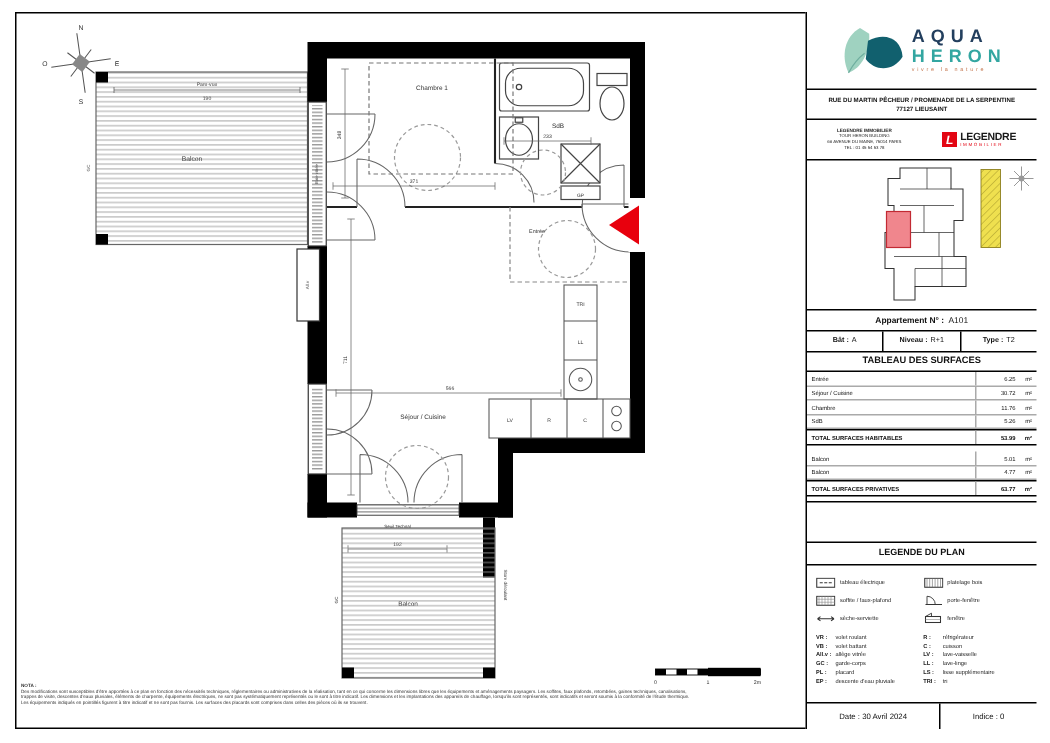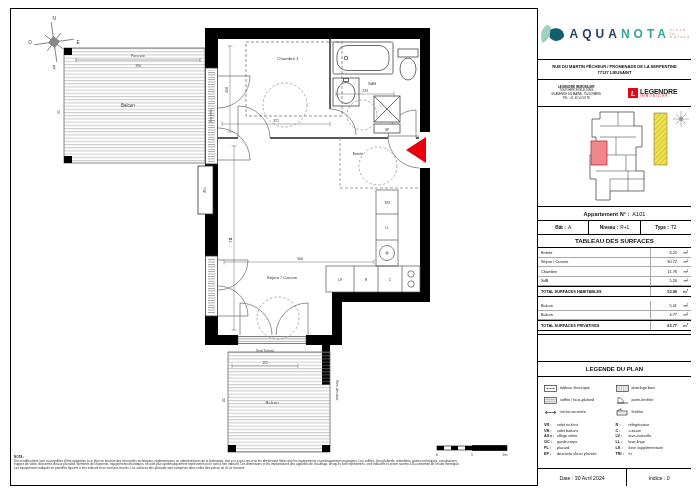--- a/index.html
+++ b/index.html
@@ -7,21 +7,21 @@
          font-family:"Liberation Sans",sans-serif;color:#111;}
   #frame{position:absolute;left:10px;top:8px;width:680px;height:478px;border:1px solid #000;box-sizing:border-box;}
   svg text{font-family:"Liberation Sans",sans-serif;}
   .plan-svg{position:absolute;left:0;top:0;width:700px;height:495px;}
 
   
   #tb{position:absolute;left:537px;top:8px;width:154px;height:478px;background:#fff;
       border-left:1px solid #000;box-sizing:border-box;display:flex;flex-direction:column;}
   .sec{border-bottom:1px solid #000;box-sizing:border-box;}
   .tb-logo{height:52px;display:flex;align-items:center;justify-content:center;gap:4px;}
-  .logo-words{display:flex;align-items:center;line-height:1;}
+  .logo-words{display:flex;flex-direction:column;align-items:flex-start;line-height:1;}
   .w-aqua{font-size:12px;font-weight:bold;letter-spacing:4px;color:#233f5e;}
   .w-verde{font-size:12px;font-weight:600;letter-spacing:4px;color:#33a6a1;margin-top:1px;}
   .w-tag{font-size:3.6px;letter-spacing:1.8px;color:#c4764f;margin-top:2px;}
   .tb-address{height:20px;display:flex;flex-direction:column;align-items:center;justify-content:center;line-height:1.35;}
   .addr{font-size:4.1px;font-weight:bold;text-align:center;}
   .tb-prom{height:27px;display:flex;align-items:center;}
   .prom-left{width:50%;display:flex;flex-direction:column;align-items:center;justify-content:center;line-height:1.3;}
   .prom-line{font-size:2.9px;color:#222;text-align:center;}
   .prom-line.b{font-weight:bold;font-size:3.1px;}
   .prom-right{width:50%;display:flex;align-items:center;justify-content:center;gap:2px;}
@@ -250,21 +250,21 @@
   <div id="tb">
 
     <div class="sec tb-logo">
       <svg width="46" height="42" viewBox="0 0 60 52">
         <path d="M20,6 C7,13 3,30 10,45 C21,41 29,27 28,11 Z" fill="#9fd2c0"></path>
         <path d="M27,17 C43,9 56,16 57,31 C49,44 33,44 25,33 Z" fill="#11606e"></path>
         <path d="M10,45 Q16,34 24,28" stroke="#6fae9f" stroke-width="1" fill="none"></path>
       </svg>
       <div class="logo-words">
         <div class="w-aqua">AQUA</div>
-        <div class="w-verde">NOTA</div>
+        <div class="w-verde">HERON</div>
         <div class="w-tag">vivre la nature</div>
       </div>
     </div>
 
     <div class="sec tb-address">
       <div class="addr">RUE DU MARTIN PÊCHEUR / PROMENADE DE LA SERPENTINE</div>
       <div class="addr">77127 LIEUSAINT</div>
     </div>
 
     <div class="sec tb-prom">

